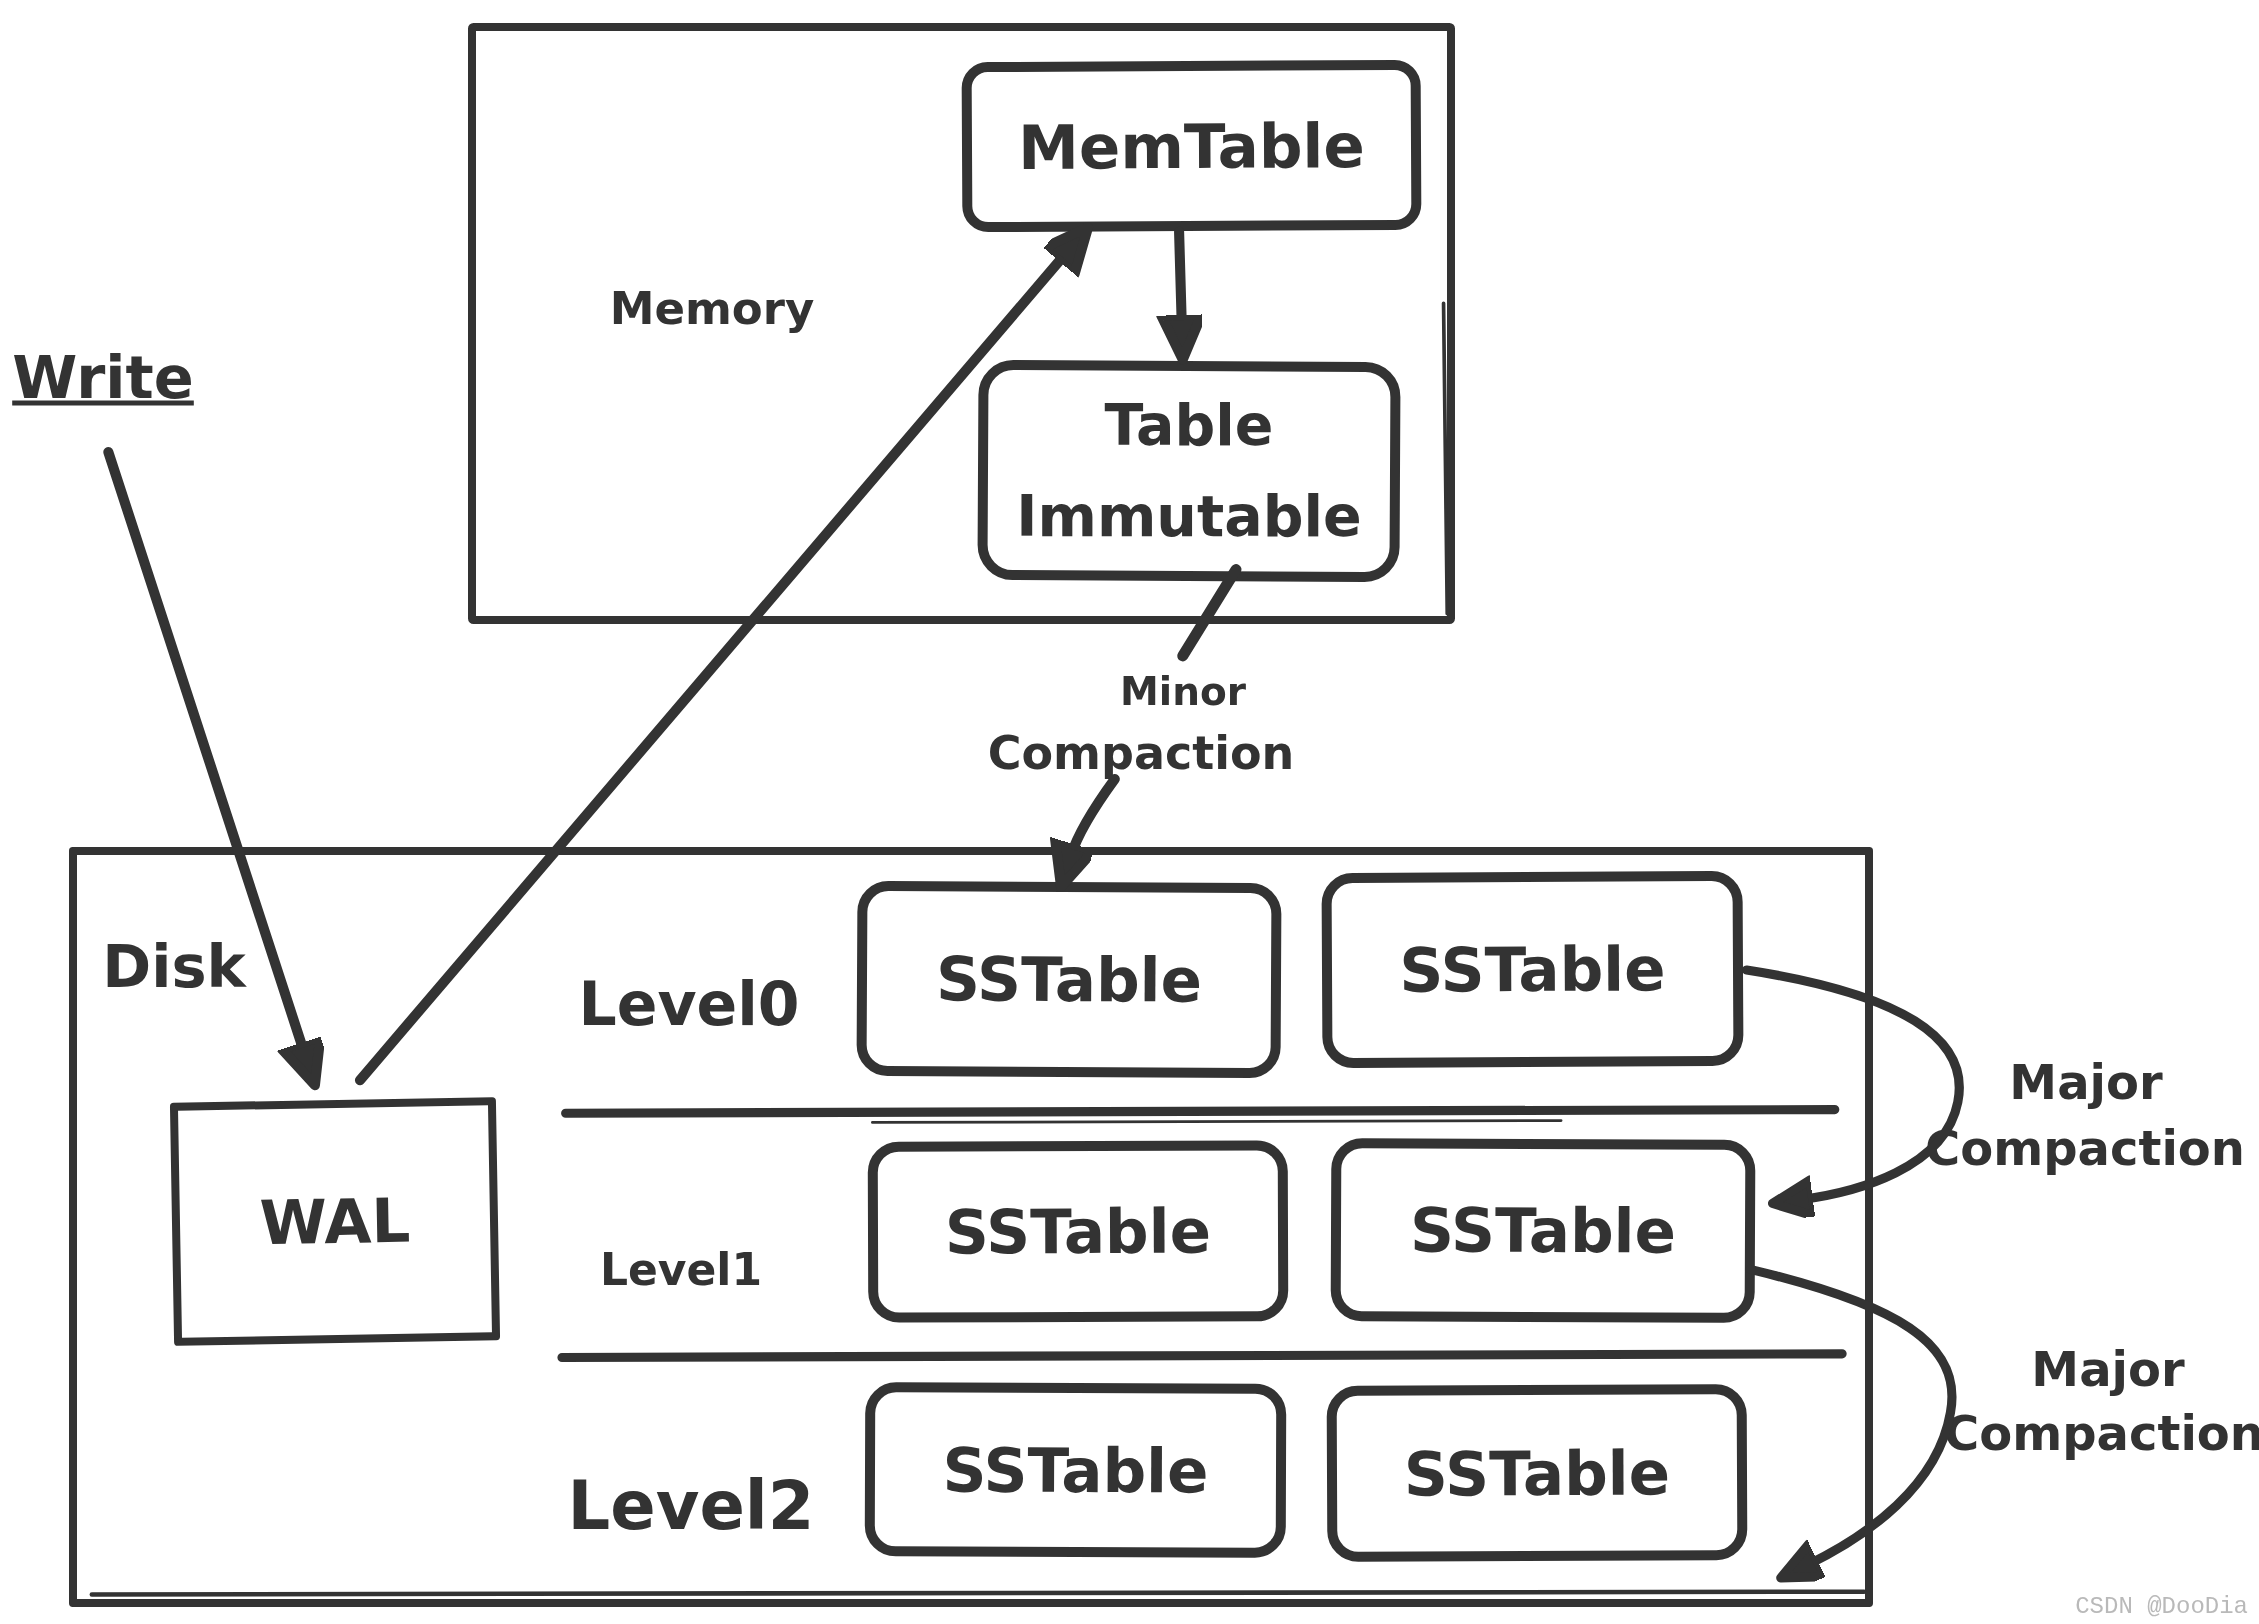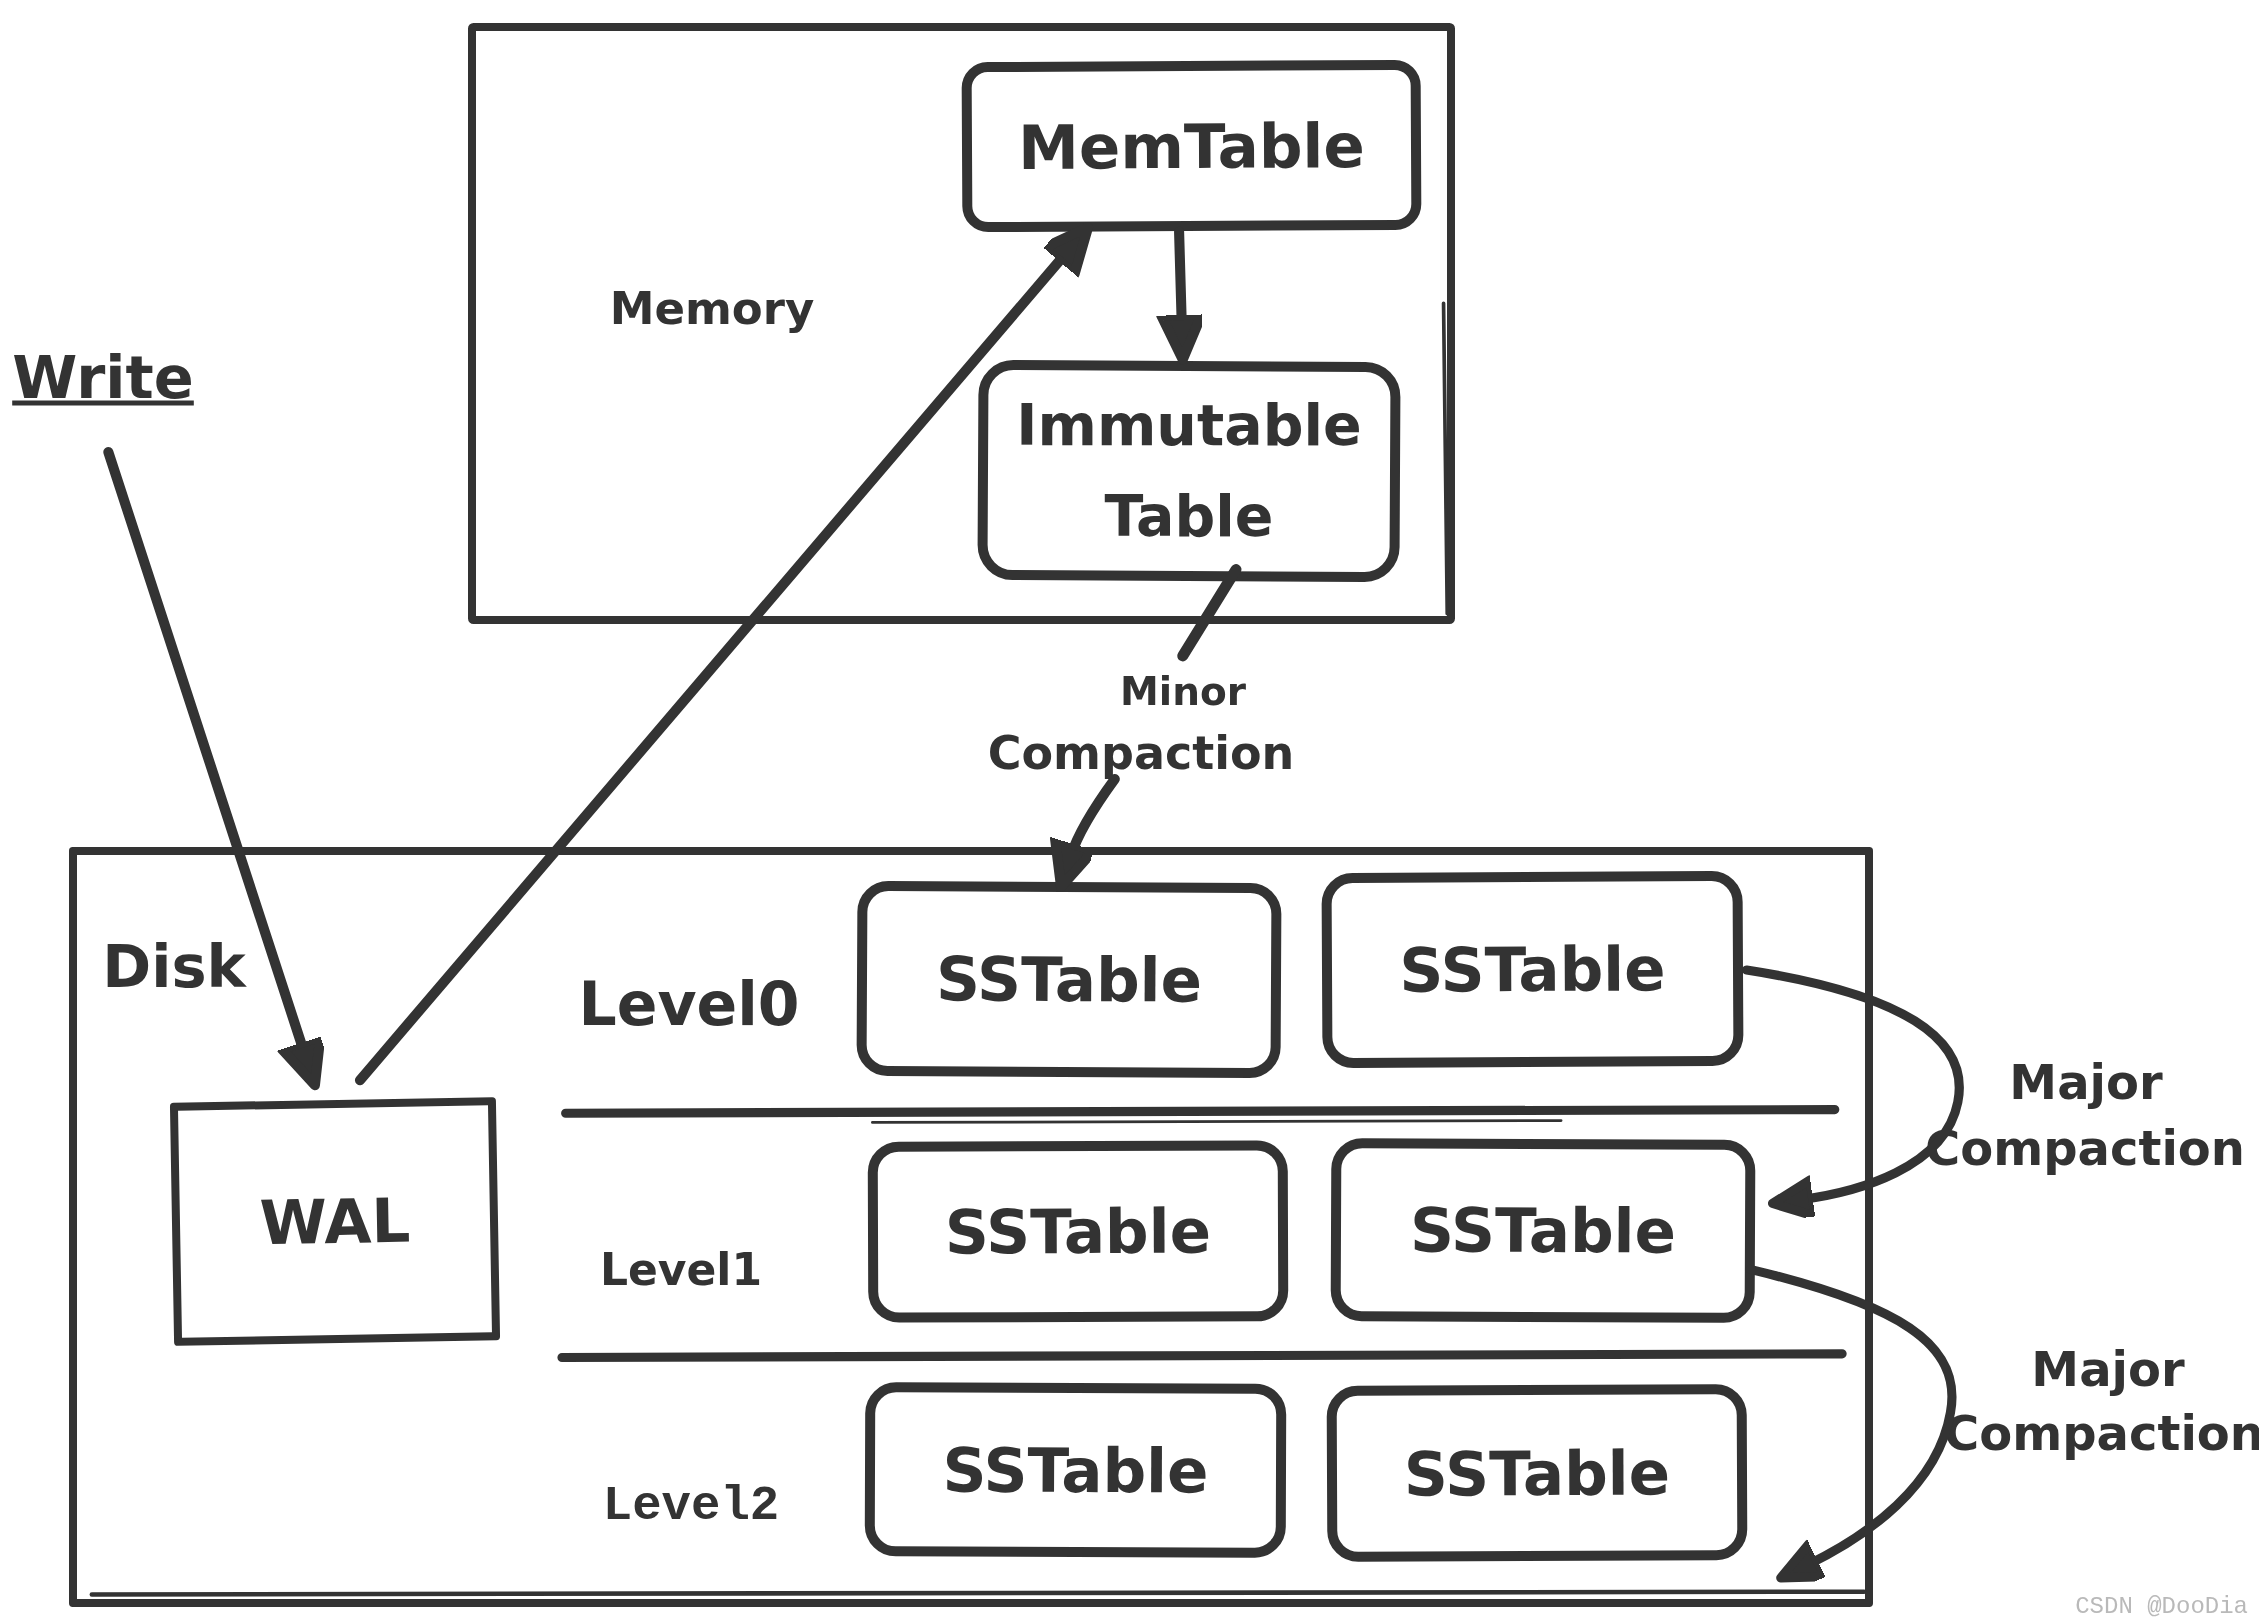--- a/index.html
+++ b/index.html
@@ -24,34 +24,34 @@
 
   <div class="box" style="left:468px;top:23px;width:987px;height:601px;border-width:8.3px;border-radius:5.5px;"></div>
   <div class="label" style="left:712px;top:308px;font-size:45px;">Memory</div>
 
   <div class="box rounded" style="left:962px;top:61px;width:459px;height:170px;border-radius:26px;transform:rotate(-0.3deg);">
     <div class="center-in" style="font-size:61px;">MemTable</div>
   </div>
 
   <div class="box rounded" style="left:978px;top:361px;width:422px;height:220px;border-radius:35px;transform:rotate(0.3deg);"></div>
   <div class="two-line" style="left:1189px;top:471px;font-size:57px;">
+    <div>Table</div>
     <div>Immutable</div>
-    <div>Table</div>
   </div>
 
   <div class="box" style="left:69px;top:847px;width:1804px;height:760px;border-width:8.3px;border-radius:3.7px;"></div>
   <div class="label" style="left:174px;top:966px;font-size:59px;">Disk</div>
 
   <div class="box" style="left:172px;top:1100px;width:326px;height:243px;border-width:8.3px;border-radius:3.7px;transform:rotate(-1deg);">
     <div class="center-in" style="font-size:61px;">WAL</div>
   </div>
 
   <div class="label" style="left:689px;top:1004px;font-size:60px;">Level0</div>
   <div class="label" style="left:681px;top:1269px;font-size:44px;">Level1</div>
-  <div class="label" style="left:691px;top:1506px;font-size:49px;font-family:Liberation Mono, monospace;">Level2</div>
+  <div class="label" style="left:691px;top:1506px;font-size:67px;">Level2</div>
 
   <div class="box rounded" style="left:857px;top:882px;width:424px;height:195px;transform:rotate(0.3deg);">
     <div class="center-in" style="font-size:61px;">SSTable</div>
   </div>
   <div class="box rounded" style="left:1322px;top:872px;width:421px;height:195px;transform:rotate(-0.3deg);">
     <div class="center-in" style="font-size:61px;">SSTable</div>
   </div>
 
   <div class="box rounded" style="left:868px;top:1141px;width:420px;height:181px;transform:rotate(-0.2deg);">
     <div class="center-in" style="font-size:61px;">SSTable</div>

